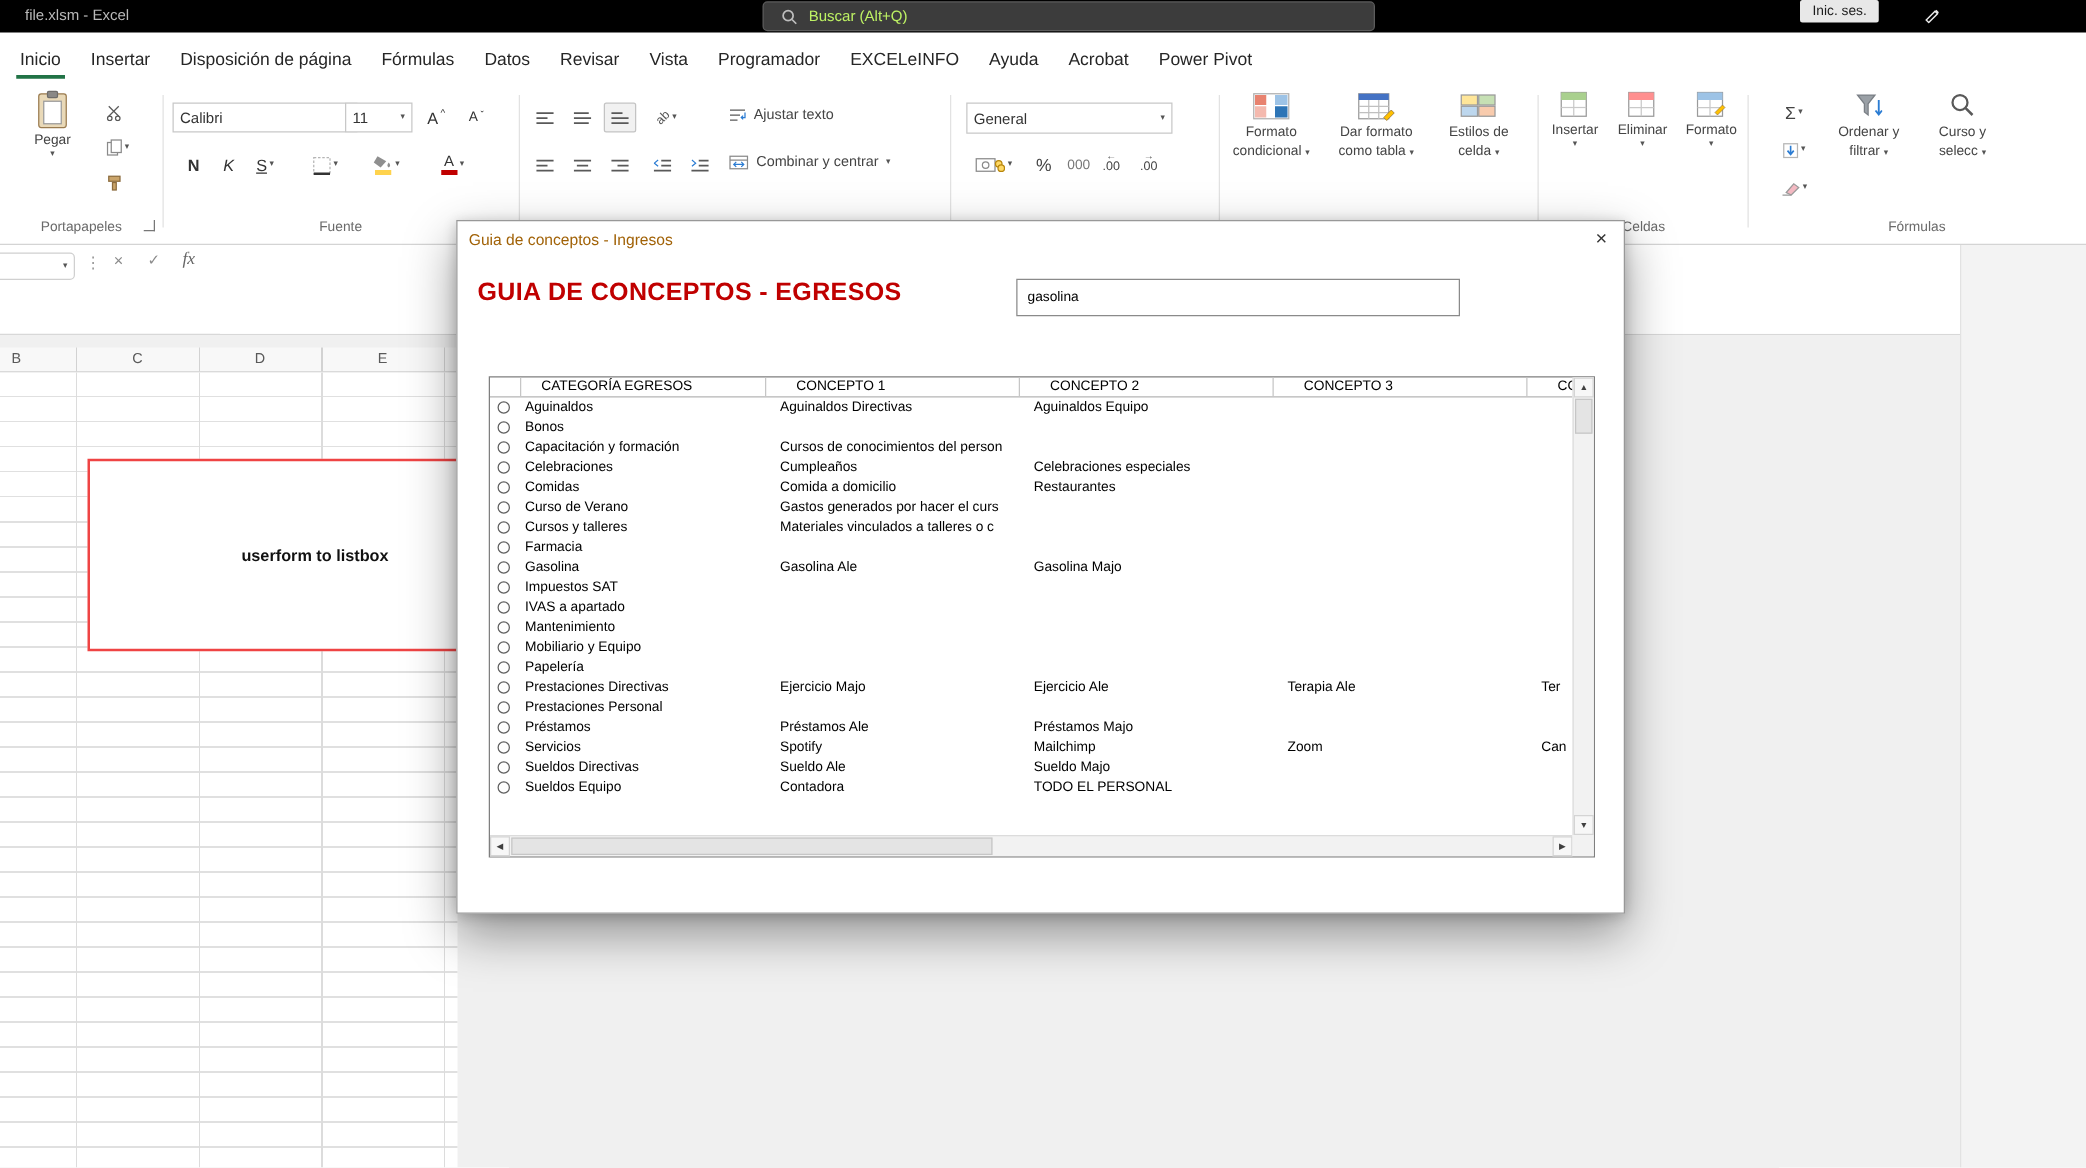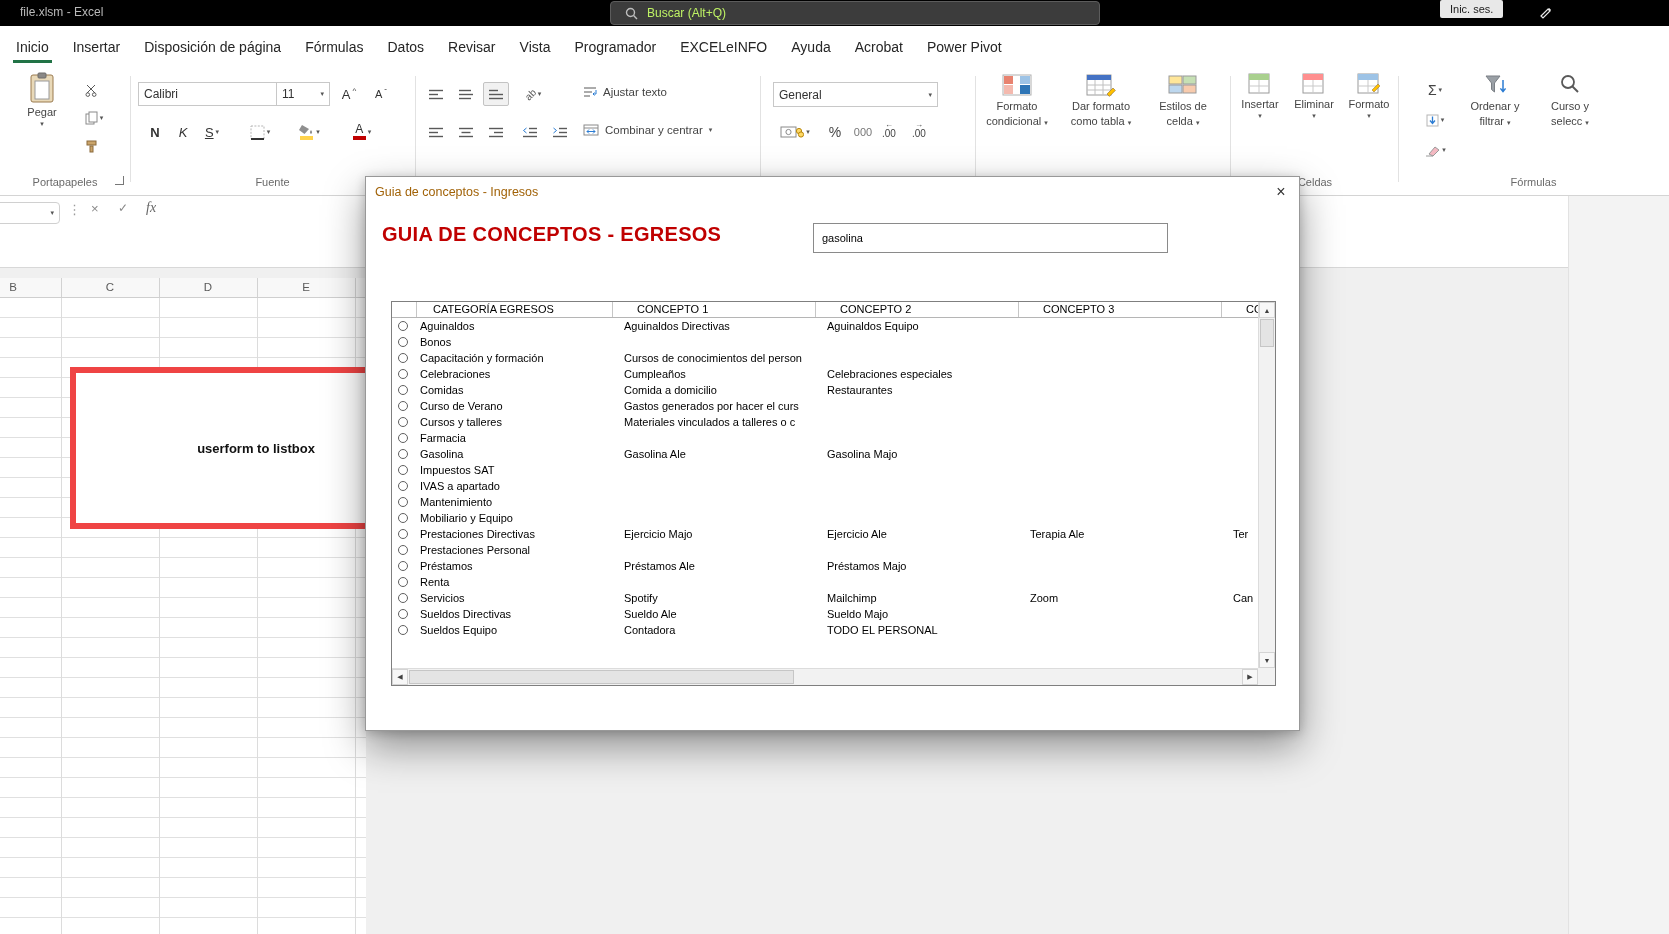--- a/index.html
+++ b/index.html
@@ -56,21 +56,21 @@
   .fx-enter{position:absolute;left:118px;top:5px;font-size:12px;color:#8a8a8a;}
   .fx-fx{position:absolute;left:146px;top:4px;font-family:"Liberation Serif",serif;font-style:italic;font-size:14px;color:#666;}
   .right-strip{position:absolute;right:0;top:0;width:101px;bottom:0;background:#f3f3f3;border-left:1px solid #e2e2e2;box-sizing:border-box;}
   .colhead{position:absolute;left:0;top:82px;width:366px;height:20px;background-color:#f8f8f8;
            border-bottom:1px solid #cfcfcf;box-sizing:border-box;
            background-image:repeating-linear-gradient(to right,transparent 0 61px,#d2d2d2 61px 62px,transparent 62px 98px);}
   .colletter{position:absolute;top:3px;font-size:11.5px;color:#5a5a5a;transform:translateX(-50%);}
   .grid{position:absolute;left:0;top:102px;width:366px;bottom:0;background-color:#fff;
         background-image:repeating-linear-gradient(to right,transparent 0 61px,#dcdcdc 61px 62px,transparent 62px 98px),
                          repeating-linear-gradient(to bottom,transparent 0 19px,#e0e0e0 19px 20px);}
-  .sheet-shape{position:absolute;left:70px;top:171px;width:360px;height:150px;background:#fff;border:6px solid #ef4444;
+  .sheet-shape{position:absolute;left:70px;top:171px;width:360px;height:150px;background:#fff;border:2px solid #ef4444;
                display:flex;align-items:center;justify-content:center;font-weight:bold;font-size:13px;color:#111;z-index:2;}
 
   
   .dialog{position:absolute;left:365px;top:176px;width:935px;height:555px;background:#fff;border:1px solid #989898;
           box-shadow:0 16px 38px rgba(0,0,0,.40),0 2px 10px rgba(0,0,0,.20);z-index:30;box-sizing:border-box;}
   .dlg-title{position:absolute;left:9px;top:8px;font-size:12.5px;color:#a16207;}
   .dlg-close{position:absolute;right:3px;top:1px;width:30px;height:28px;text-align:center;line-height:28px;
              font-size:16px;color:#333;cursor:default;}
   .dlg-heading{position:absolute;left:16px;top:46px;font-size:20px;font-weight:700;color:#c00000;letter-spacing:.3px;}
   .dlg-search{position:absolute;left:447px;top:46px;width:355px;height:30px;border:1px solid #8a8a8a;box-sizing:border-box;
@@ -616,20 +616,28 @@
           <div class="lb-row">
             <span class="lb-radio"></span>
             <span class="lb-cell cc1">Mobiliario y Equipo</span>
             <span class="lb-cell cc2"></span>
             <span class="lb-cell cc3"></span>
             <span class="lb-cell cc4"></span>
             <span class="lb-cell cc5"></span>
           </div>
           <div class="lb-row">
             <span class="lb-radio"></span>
+            <span class="lb-cell cc1">Papelería</span>
+            <span class="lb-cell cc2"></span>
+            <span class="lb-cell cc3"></span>
+            <span class="lb-cell cc4"></span>
+            <span class="lb-cell cc5"></span>
+          </div>
+          <div class="lb-row">
+            <span class="lb-radio"></span>
             <span class="lb-cell cc1">Prestaciones Directivas</span>
             <span class="lb-cell cc2">Ejercicio Majo</span>
             <span class="lb-cell cc3">Ejercicio Ale</span>
             <span class="lb-cell cc4">Terapia Ale</span>
             <span class="lb-cell cc5">Ter</span>
           </div>
           <div class="lb-row">
             <span class="lb-radio"></span>
             <span class="lb-cell cc1">Prestaciones Personal</span>
             <span class="lb-cell cc2"></span>
@@ -640,28 +648,20 @@
           <div class="lb-row">
             <span class="lb-radio"></span>
             <span class="lb-cell cc1">Préstamos</span>
             <span class="lb-cell cc2">Préstamos Ale</span>
             <span class="lb-cell cc3">Préstamos Majo</span>
             <span class="lb-cell cc4"></span>
             <span class="lb-cell cc5"></span>
           </div>
           <div class="lb-row">
             <span class="lb-radio"></span>
-            <span class="lb-cell cc1">Renta</span>
-            <span class="lb-cell cc2"></span>
-            <span class="lb-cell cc3"></span>
-            <span class="lb-cell cc4"></span>
-            <span class="lb-cell cc5"></span>
-          </div>
-          <div class="lb-row">
-            <span class="lb-radio"></span>
             <span class="lb-cell cc1">Servicios</span>
             <span class="lb-cell cc2">Spotify</span>
             <span class="lb-cell cc3">Mailchimp</span>
             <span class="lb-cell cc4">Zoom</span>
             <span class="lb-cell cc5">Can</span>
           </div>
           <div class="lb-row">
             <span class="lb-radio"></span>
             <span class="lb-cell cc1">Sueldos Directivas</span>
             <span class="lb-cell cc2">Sueldo Ale</span>

